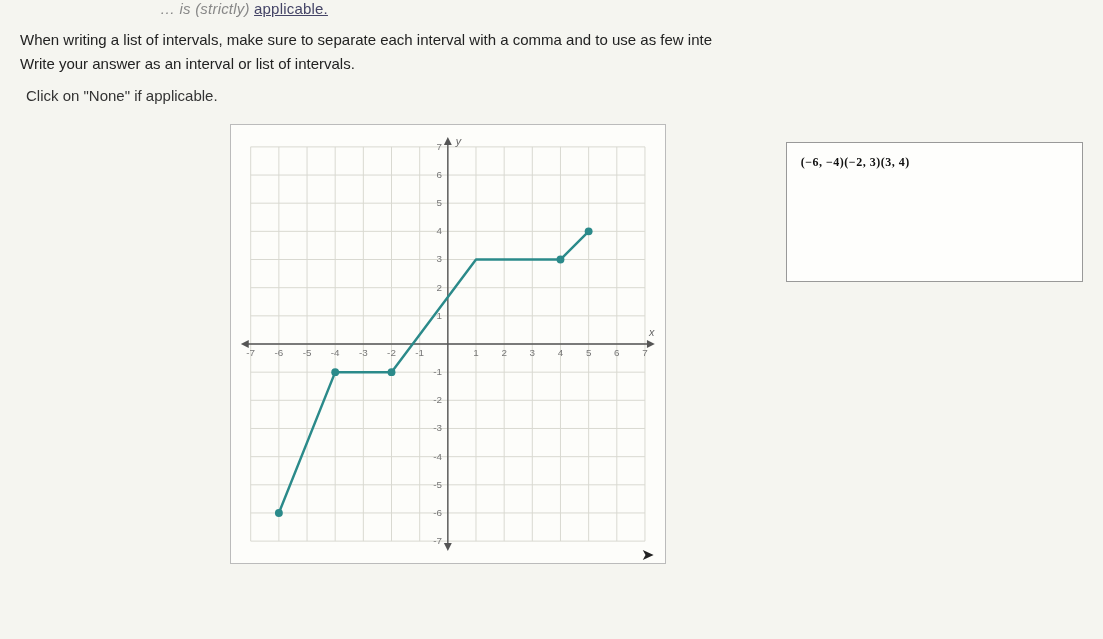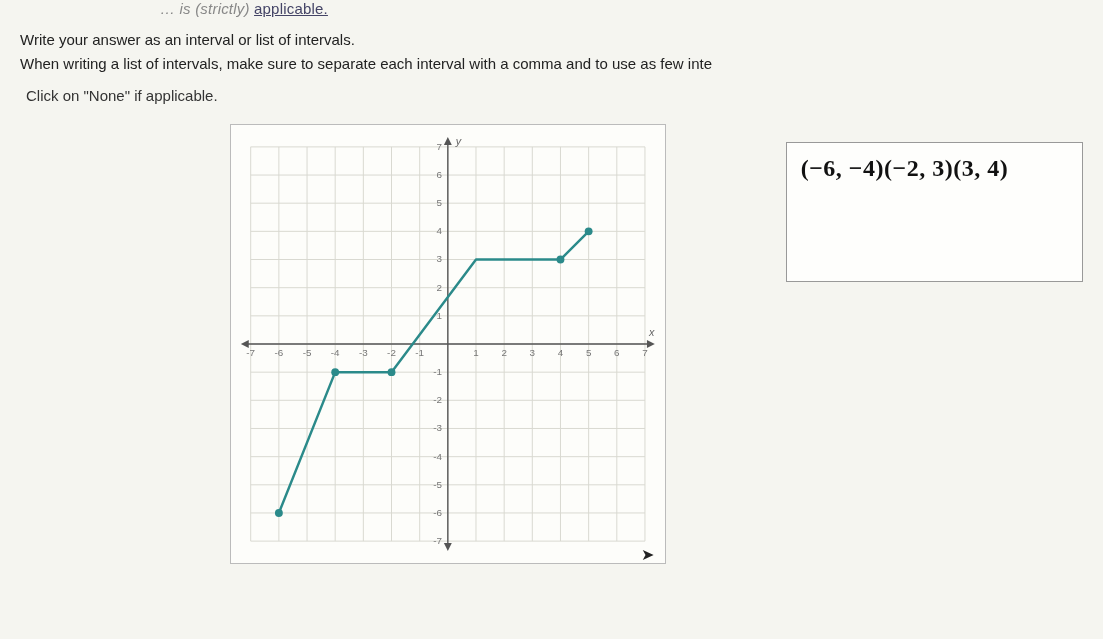--- a/index.html
+++ b/index.html
@@ -64,21 +64,21 @@
       position: relative;
     }
     .answer-box {
       border: 1px solid #999;
       background: #fefefc;
       width: 300px;
       height: 140px;
       padding: 12px 14px;
       margin-top: 18px;
       font-family: 'Times New Roman', serif;
-      font-size: 24px;
+      font-size: 12px;
       font-weight: bold;
       color: #111;
       letter-spacing: 0.5px;
     }
     svg {
       width: 100%;
       height: 100%;
     }
     .grid-line {
       stroke: #d8d8d0;
@@ -118,22 +118,22 @@
   </style>
 </head>
 <body>
 
 <div class="page">
   <div class="partial-line">
     <span class="faded">… is (strictly) </span><span class="underline">applicable.</span>
   </div>
 
   <div class="instructions">
+    <p>When writing a list of intervals, make sure to separate each interval with a comma and to use as few inte</p>
     <p>Write your answer as an interval or list of intervals.</p>
-    <p>When writing a list of intervals, make sure to separate each interval with a comma and to use as few inte</p>
   </div>
 
   <div class="click-line">Click on "None" if applicable.</div>
 
   <div class="content-row">
     <div class="chart-box">
       <svg viewBox="0 0 440 440" id="graph-svg">
           <line x1="20" y1="420" x2="20" y2="20" class="grid-line"></line>
           <line x1="48.57142857142857" y1="420" x2="48.57142857142857" y2="20" class="grid-line"></line>
           <line x1="77.14285714285714" y1="420" x2="77.14285714285714" y2="20" class="grid-line"></line>

